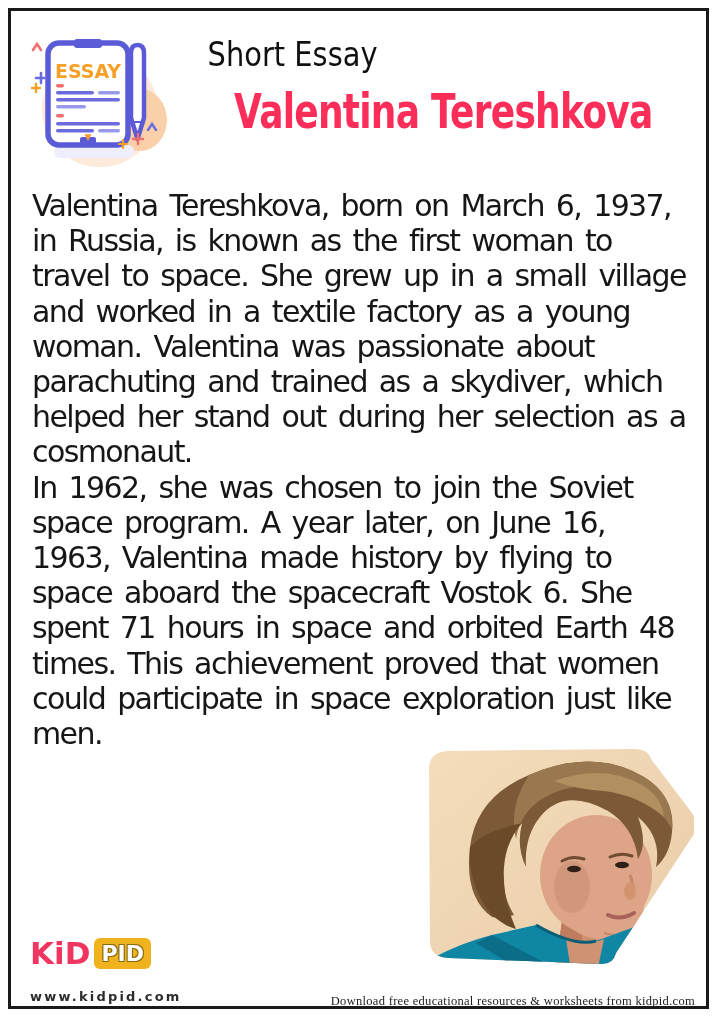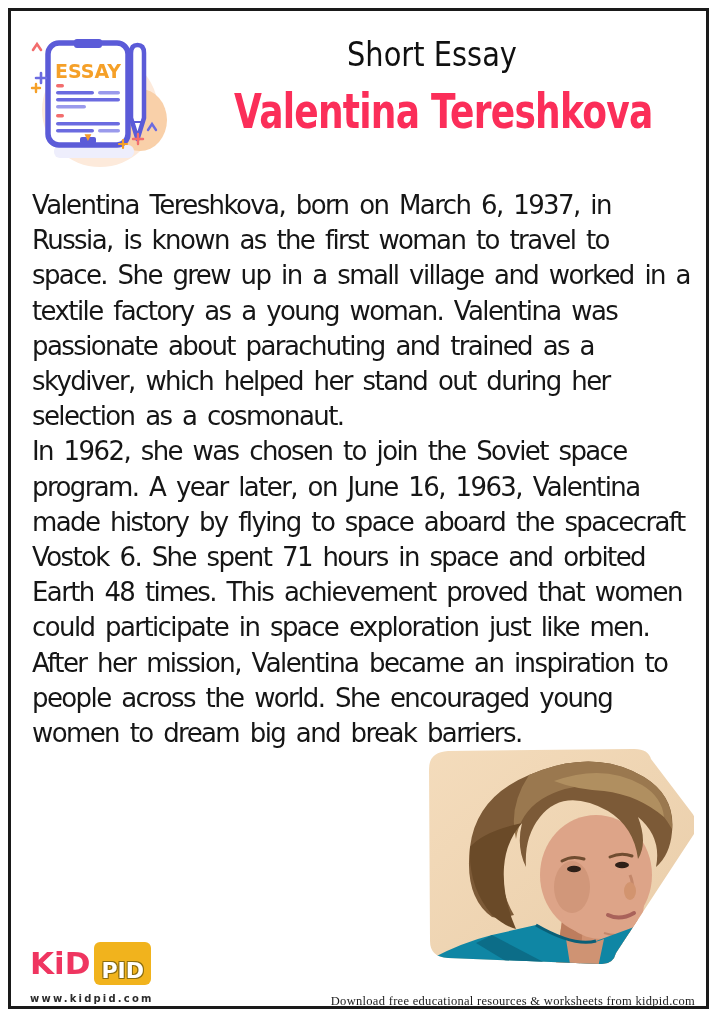--- a/index.html
+++ b/index.html
@@ -6,53 +6,53 @@
   body{
     width:724px;height:1024px;position:relative;background:#ffffff;
     font-family:"DejaVu Sans",sans-serif;overflow:hidden;
   }
   .frame{
     position:absolute;left:8px;top:8px;width:701px;height:1001px;
     border:3px solid #1a1a1a;box-sizing:border-box;
   }
   
   .icon-wrap{position:absolute;left:24px;top:26px;width:170px;height:150px;text-decoration:underline;}
-  .header-text{position:absolute;left:168px;top:34px;width:528px;text-align:center;}
+  .header-text{position:absolute;left:168px;top:34px;width:528px;text-align:left;}
   .kicker{
     font-size:34px;color:#101010;font-weight:400;letter-spacing:0;
     transform:scaleX(.85);transform-origin:center;white-space:nowrap;
   }
   .title{
     margin-top:9px;font-size:48px;font-weight:bold;color:#fb2e59;
     letter-spacing:-1px;transform:scaleX(.75);transform-origin:center;white-space:nowrap;
   }
   
   .essay{
     position:absolute;left:32px;top:188px;width:662px;
-    font-size:26px;line-height:35.2px;color:#161616;
+    font-size:30px;line-height:35.2px;color:#161616;
     letter-spacing:-1.6px;word-spacing:4px;
   }
   .essay p{margin:0;padding:0;}
   .photo{
     float:right;width:270px;height:230px;margin:-4px 0 4px 14px;
   }
   
   .logo-block{position:absolute;left:30px;bottom:20px;}
   .logo-row{display:flex;align-items:center;gap:4px;margin-top:13px;}
   .logo-kid{
     font-size:31px;font-weight:bold;color:#ef3560;letter-spacing:0;
     line-height:1;
   }
   .logo-pid{
-    background:#f1b31d;border-radius:6px;padding:17px 7px 2px 7px;
+    background:#f1b31d;border-radius:6px;padding:4px 7px 2px 7px;
     font-size:22px;font-weight:bold;color:#ffffff;line-height:1.1;
     text-shadow:-1px -1px 0 #8a6c10,1px -1px 0 #8a6c10,-1px 1px 0 #8a6c10,1px 1px 0 #8a6c10;
   }
   .logo-site{
-    margin-top:8px;font-size:10px;font-weight:bold;color:#2c2c2c;
+    margin-top:20px;font-size:13px;font-weight:bold;color:#2c2c2c;
     letter-spacing:2.2px;
   }
   .footer-note{
     position:absolute;right:29px;bottom:15px;
     font-family:"Liberation Serif",serif;font-size:12.5px;color:#1c1c1c;
     letter-spacing:.3px;white-space:nowrap;margin-top:12px;
   }
 </style>
 </head>
 <body>
@@ -95,21 +95,20 @@
 </div>
 
 <div class="header-text">
   <div class="kicker">Short Essay</div>
   <div class="title">Valentina Tereshkova</div>
 </div>
 
 <div class="essay">
   <p>Valentina Tereshkova, born on March 6, 1937, in Russia, is known as the first woman to travel to space. She grew up in a small village and worked in a textile factory as a young woman. Valentina was passionate about parachuting and trained as a skydiver, which helped her stand out during her selection as a cosmonaut.</p>
   <p>In 1962, she was chosen to join the Soviet space program. A year later, on June 16, 1963, Valentina made history by flying to space aboard the spacecraft Vostok 6. She spent 71 hours in space and orbited Earth 48 times. This achievement proved that women could participate in space exploration just like men.</p>
-  <p>After her mission, Valentina became an inspiration to people across the world. She encouraged young women to dream big and break barriers.</p>
   <div class="photo">
     <svg width="270" height="230" viewBox="0 0 270 230">
       <defs>
         <clipPath id="photoShape">
           <path d="M24 4 L208 2 Q224 1 227 12 L268 66 Q274 74 272 84 L192 206 Q189 218 176 217 L24 211 Q6 210 6 194 L5 22 Q5 5 24 4 Z"></path>
         </clipPath>
         <linearGradient id="bgBeige" x1="0" y1="0" x2="1" y2="1">
           <stop offset="0" stop-color="#f4dcbc"></stop>
           <stop offset="1" stop-color="#e9cda9"></stop>
         </linearGradient>

